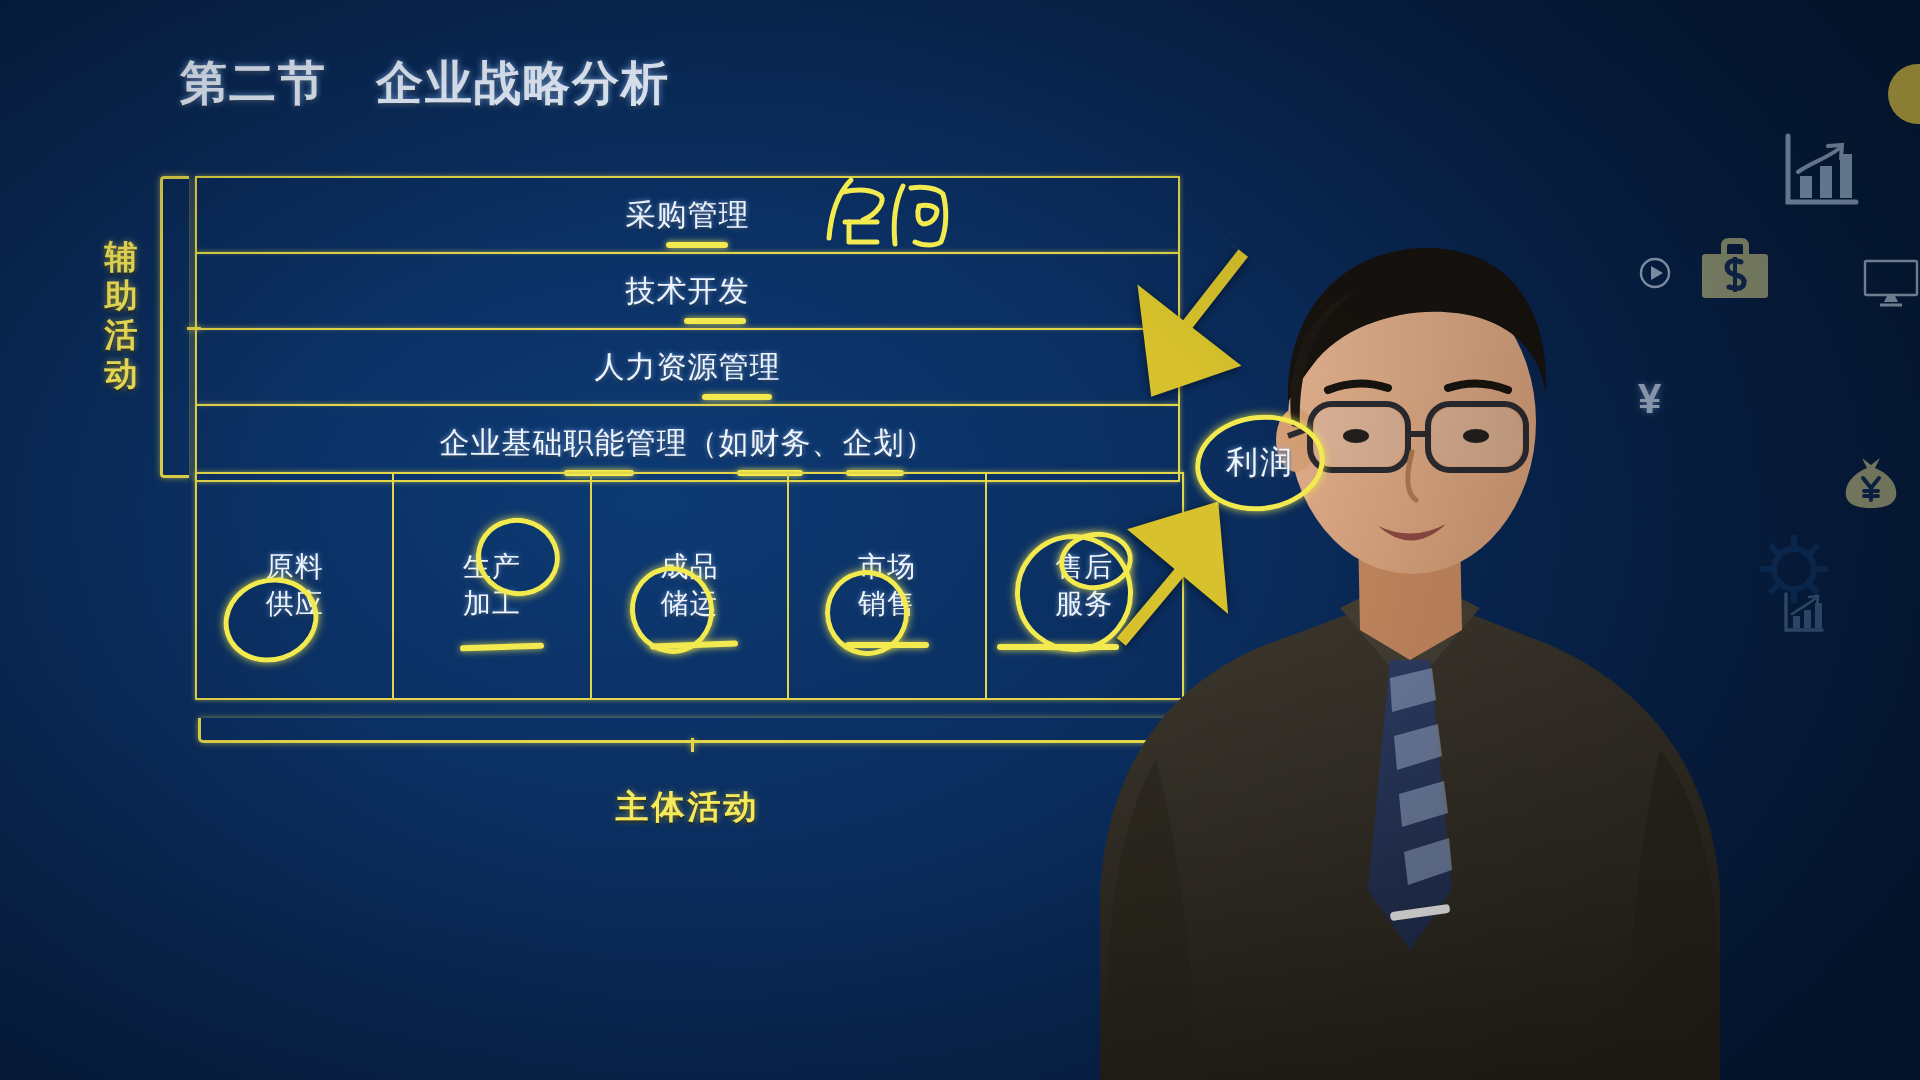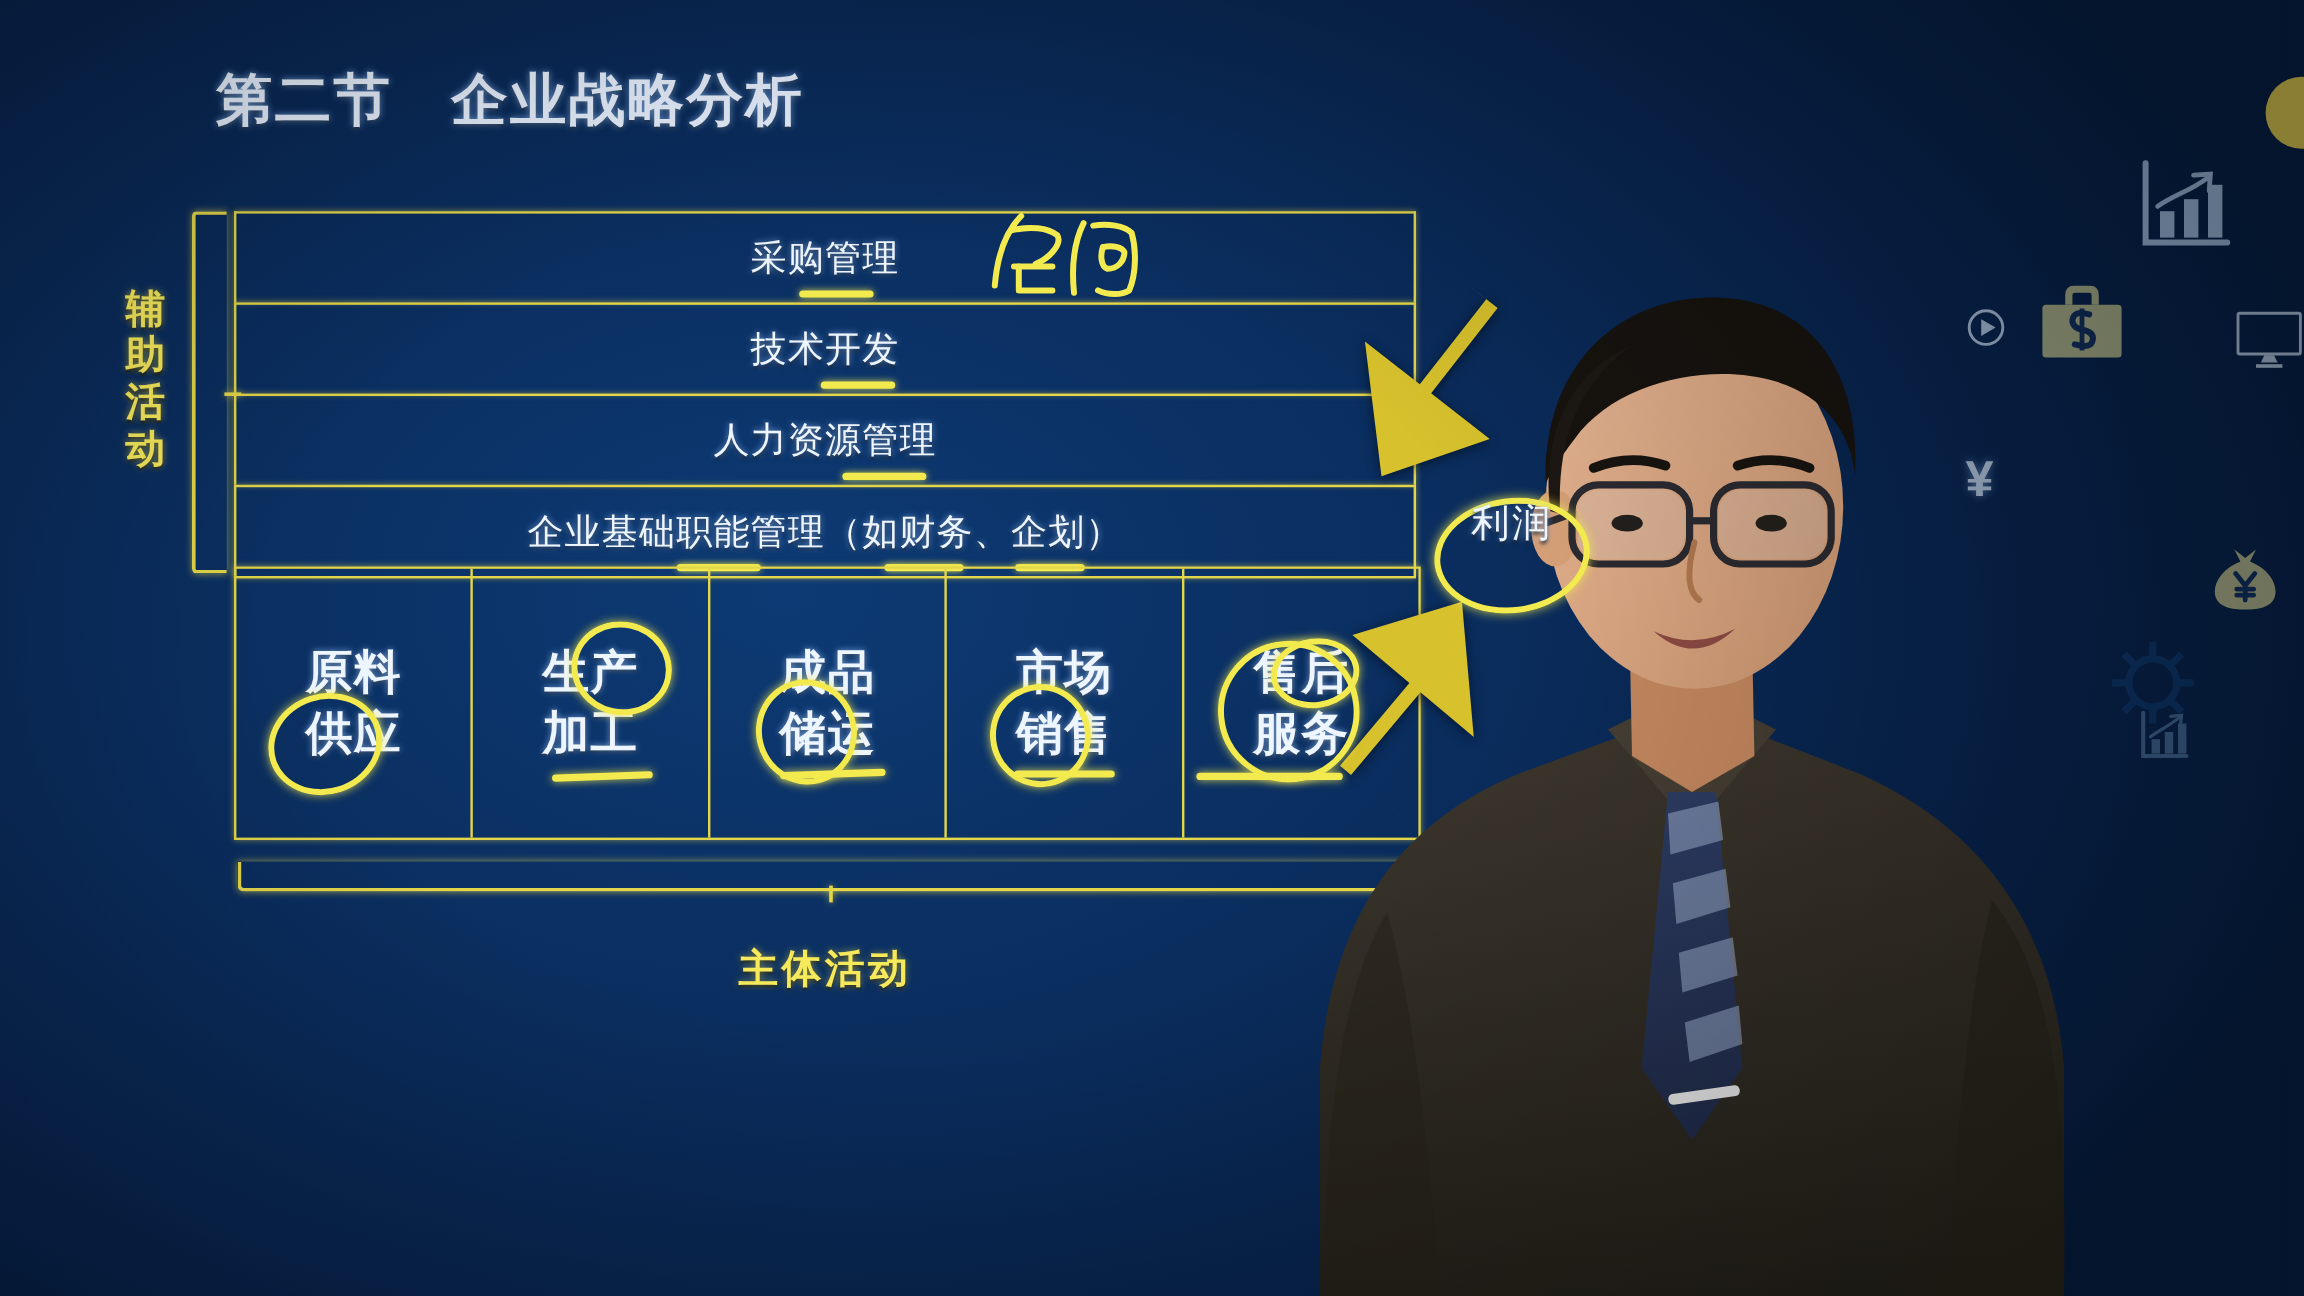--- a/index.html
+++ b/index.html
@@ -44,23 +44,23 @@
     position:absolute;left:0;top:296px;width:985px;height:224px;
     display:flex;border:2px solid #e3d64a;
     box-shadow:0 0 5px rgba(227,214,74,.55);
   }
   .cell{
     flex:1;position:relative;border-right:2px solid #e3d64a;
     display:flex;align-items:center;justify-content:center;
   }
   .cell:last-child{border-right:none;}
   .cell .ctext{
-    font-size:39px;line-height:1.32;color:#edf5ff;text-align:center;letter-spacing:1px;
+    font-size:28px;line-height:1.32;color:#edf5ff;text-align:center;letter-spacing:1px;
     text-shadow:0 0 5px rgba(150,195,255,.8),0 2px 3px rgba(0,0,0,.75);
-    position:relative;z-index:2;white-space:pre-line;font-weight:bold;
+    position:relative;z-index:2;white-space:pre-line;
   }
   
   .hcircle{
     position:absolute;border:5px solid #f2ea4e;border-radius:50%;
     box-shadow:0 0 8px rgba(242,234,78,.8);z-index:3;pointer-events:none;
   }
   .hline{position:absolute;height:6px;border-radius:4px;background:#f2ea4e;
     box-shadow:0 0 7px rgba(242,234,78,.85);z-index:3;}
 
   
@@ -91,21 +91,21 @@
     text-shadow:0 0 6px rgba(246,233,92,.55),0 2px 3px rgba(0,0,0,.85);
   }
 
   
   .arrow{position:absolute;}
   .arrow svg{display:block;filter:drop-shadow(0 2px 5px rgba(0,0,0,.5));}
 
   
   .profit{
     position:absolute;left:1195px;top:415px;width:130px;height:96px;
-    display:flex;align-items:flex-start;justify-content:center;z-index:6;
+    display:flex;align-items:center;justify-content:center;z-index:6;
   }
   .profit .ring{position:absolute;inset:0;border:5px solid #f2ea4e;border-radius:50%;
     transform:rotate(-7deg);box-shadow:0 0 9px rgba(242,234,78,.8);}
   .profit .ptext{position:relative;font-size:32px;color:#edf5ff;letter-spacing:2px;
     text-shadow:0 0 5px rgba(150,195,255,.8),0 2px 3px rgba(0,0,0,.8);}
 
   
   .handwrite{position:absolute;left:815px;top:172px;width:150px;height:80px;z-index:5;}
 
   

